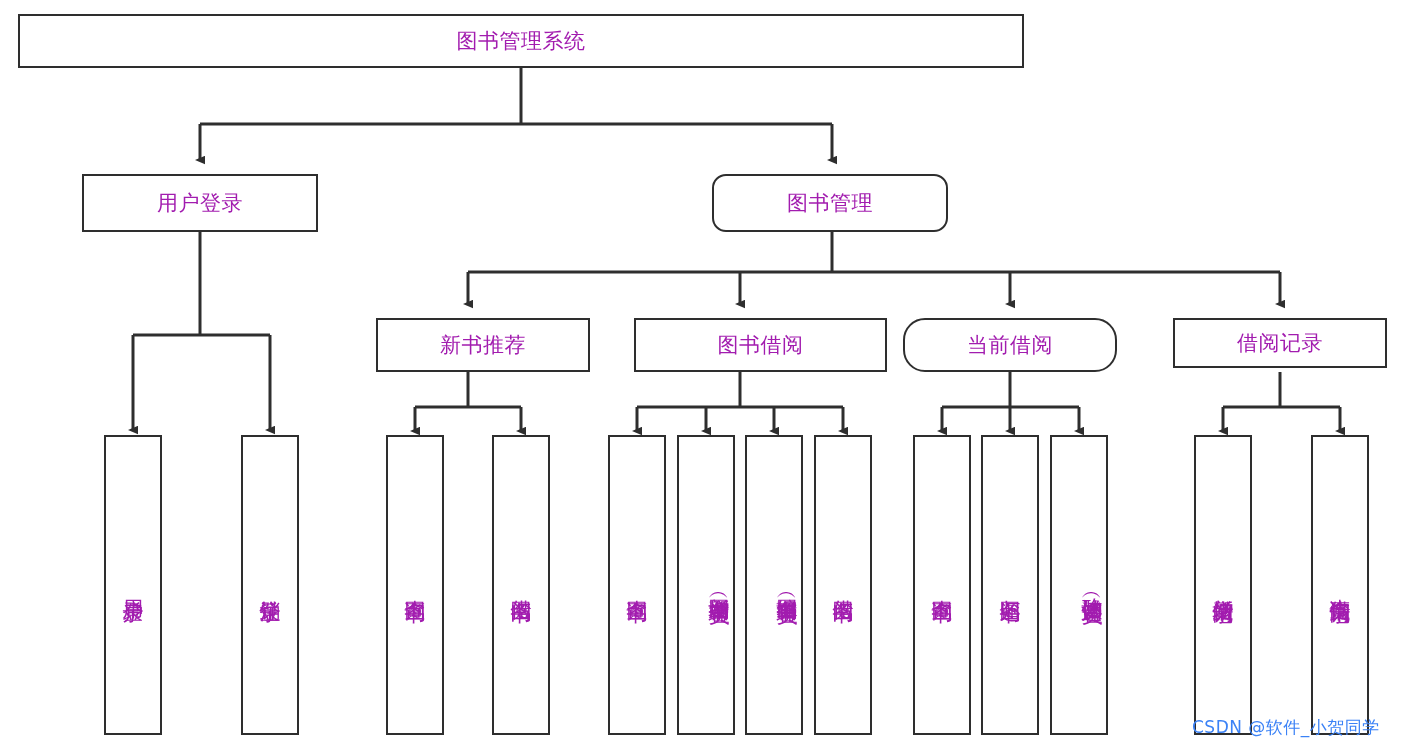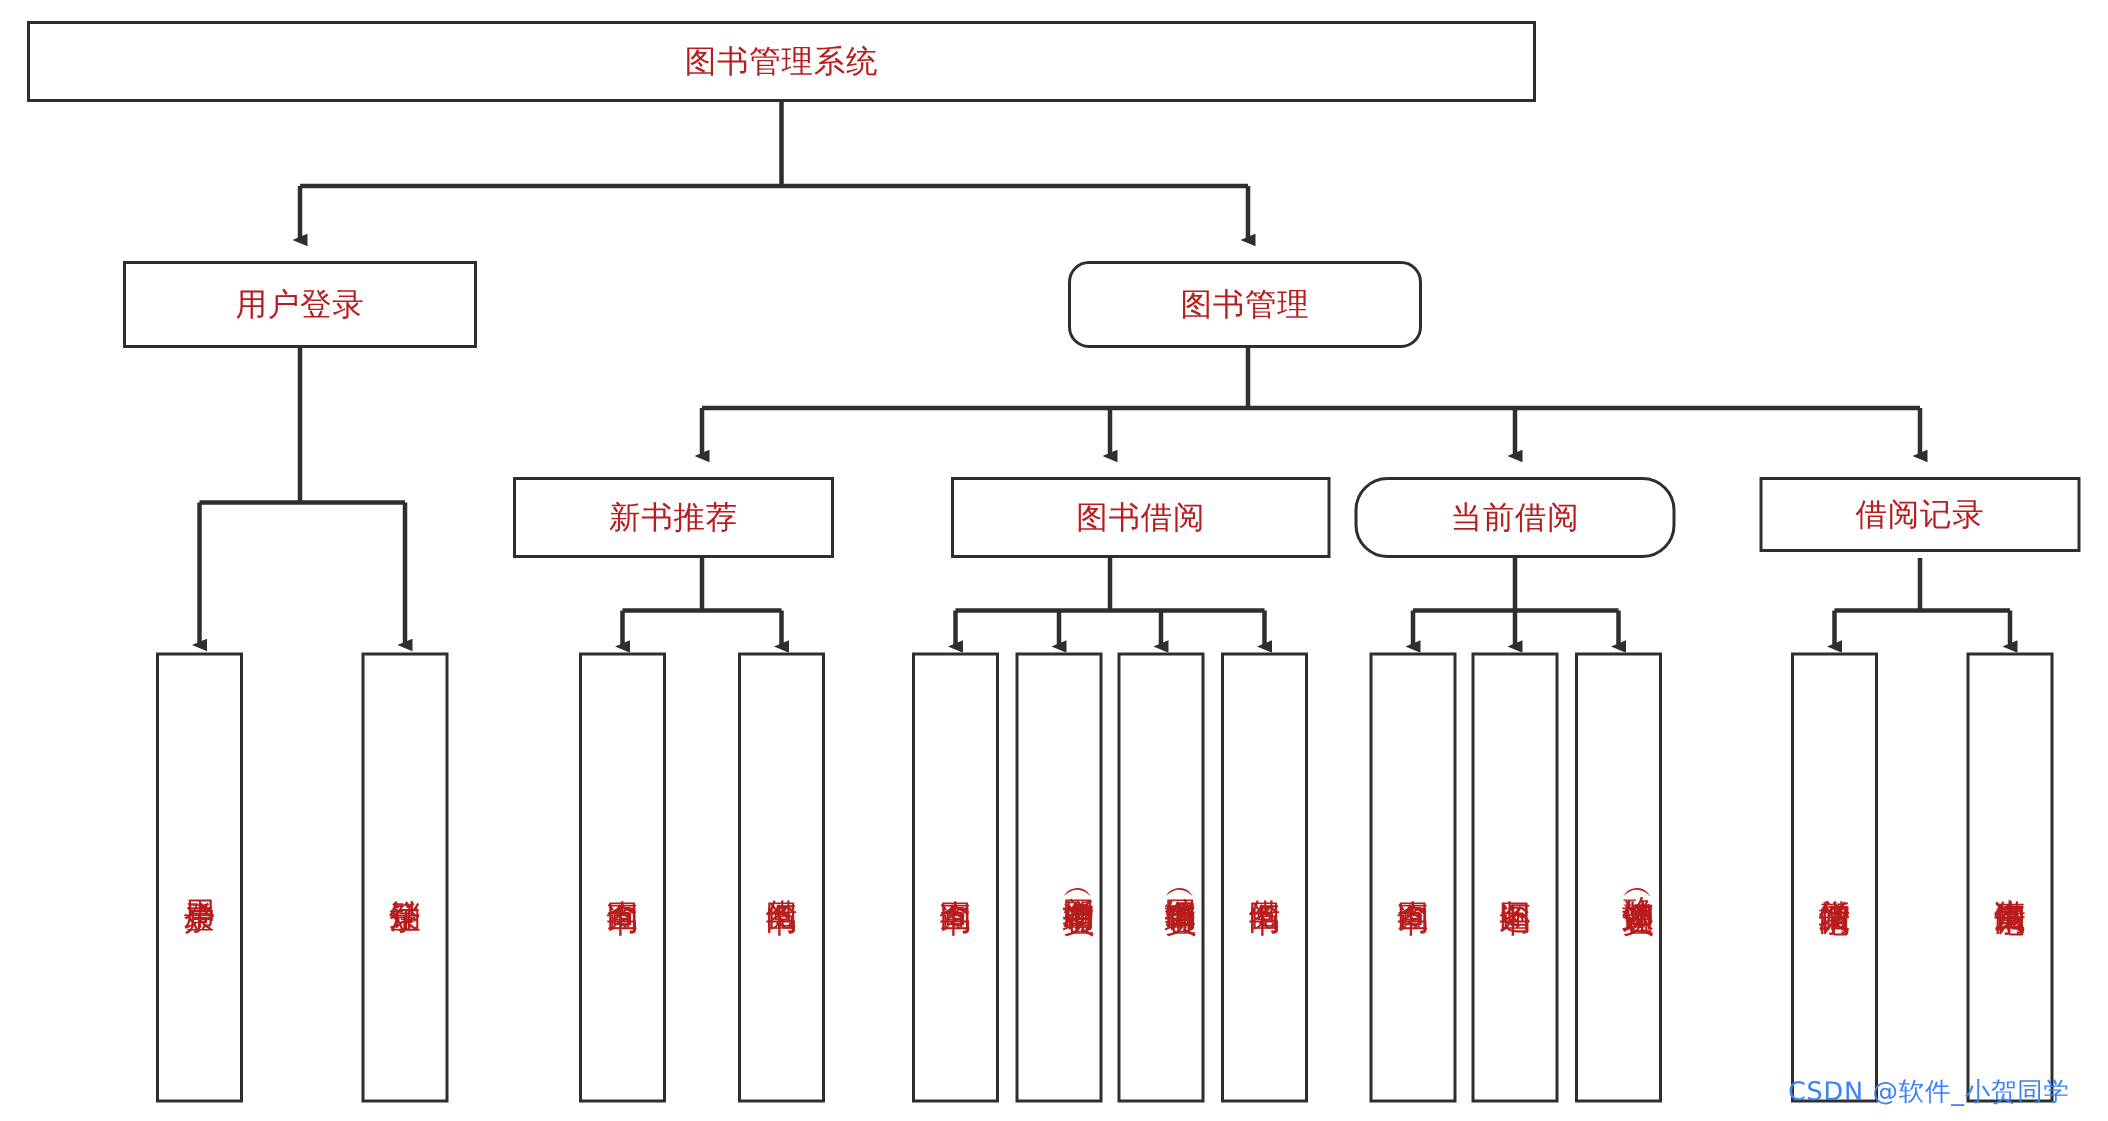--- a/index.html
+++ b/index.html
@@ -26,21 +26,21 @@
     height: 747px;
   }
   .node {
     position: absolute;
     box-sizing: border-box;
     background: #ffffff;
     border: 2px solid #2e2e2e;
     display: flex;
     align-items: center;
     justify-content: center;
-    color: #b91c1c;
+    color: #a21caf;
   }
   .node-h {
     font-size: 21px;
     line-height: 1.15;
     letter-spacing: 0.5px;
     white-space: nowrap;
   }
   .node-v {
     writing-mode: vertical-rl;
     text-orientation: upright;
@@ -117,21 +117,21 @@
       <path d="M1223,407 L1223,431" marker-end="url(#arrow)"></path>
       <path d="M1340,407 L1340,431" marker-end="url(#arrow)"></path>
     </g>
   </svg>
 
   <div class="node node-h" style="left:18px; top:14px; width:1006px; height:54px;">图书管理系统</div>
 
   <div class="node node-h" style="left:82px; top:174px; width:236px; height:58px;">用户登录</div>
   <div class="node node-h" style="left:712px; top:174px; width:236px; height:58px;border-radius:14px;">图书管理</div>
 
-  <div class="node node-h" style="left:342px; top:318px; width:214px; height:54px;">新书推荐</div>
+  <div class="node node-h" style="left:376px; top:318px; width:214px; height:54px;">新书推荐</div>
   <div class="node node-h" style="left:634px; top:318px; width:253px; height:54px;">图书借阅</div>
   <div class="node node-h" style="left:903px; top:318px; width:214px; height:54px;border-radius:22px;">当前借阅</div>
   <div class="node node-h" style="left:1173px; top:318px; width:214px; height:50px;">借阅记录</div>
 
   <div class="node node-v" style="left:104px; top:435px; width:58px; height:300px;">用户登录</div>
   <div class="node node-v" style="left:241px; top:435px; width:58px; height:300px;">注销登录</div>
 
   <div class="node node-v" style="left:386px; top:435px; width:58px; height:300px;">查询图书</div>
   <div class="node node-v" style="left:492px; top:435px; width:58px; height:300px;">借阅图书</div>
 

